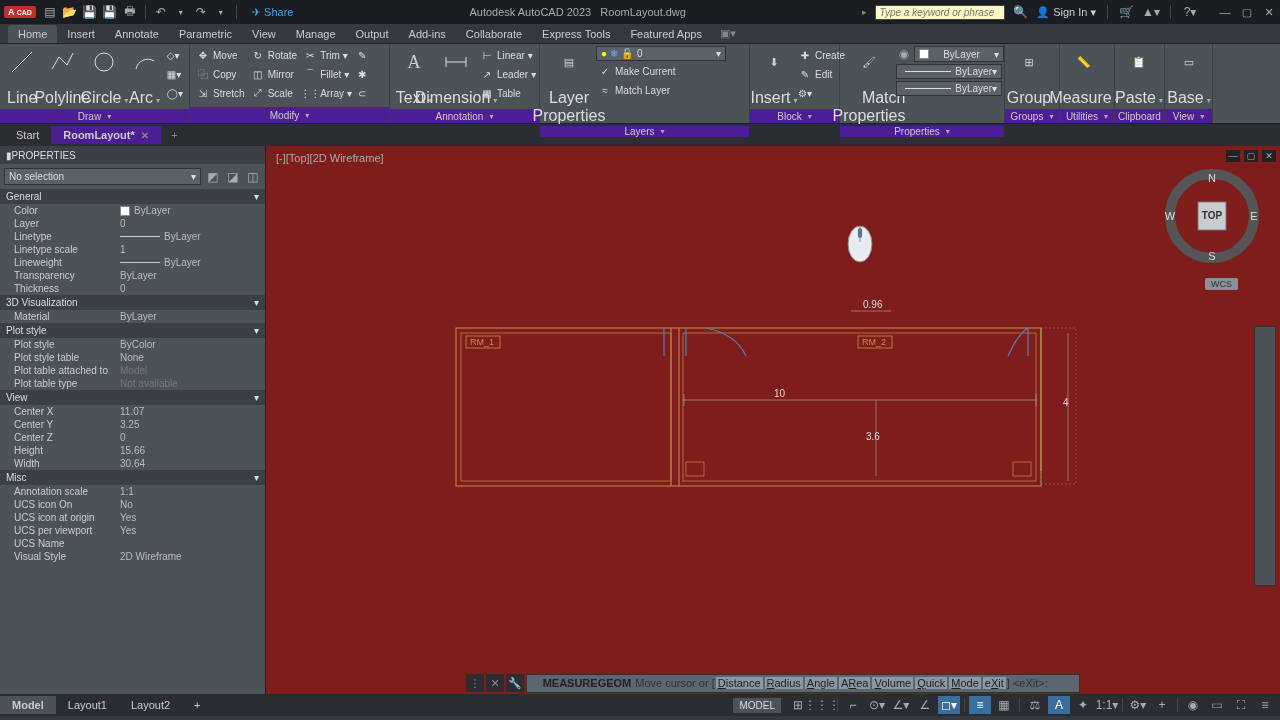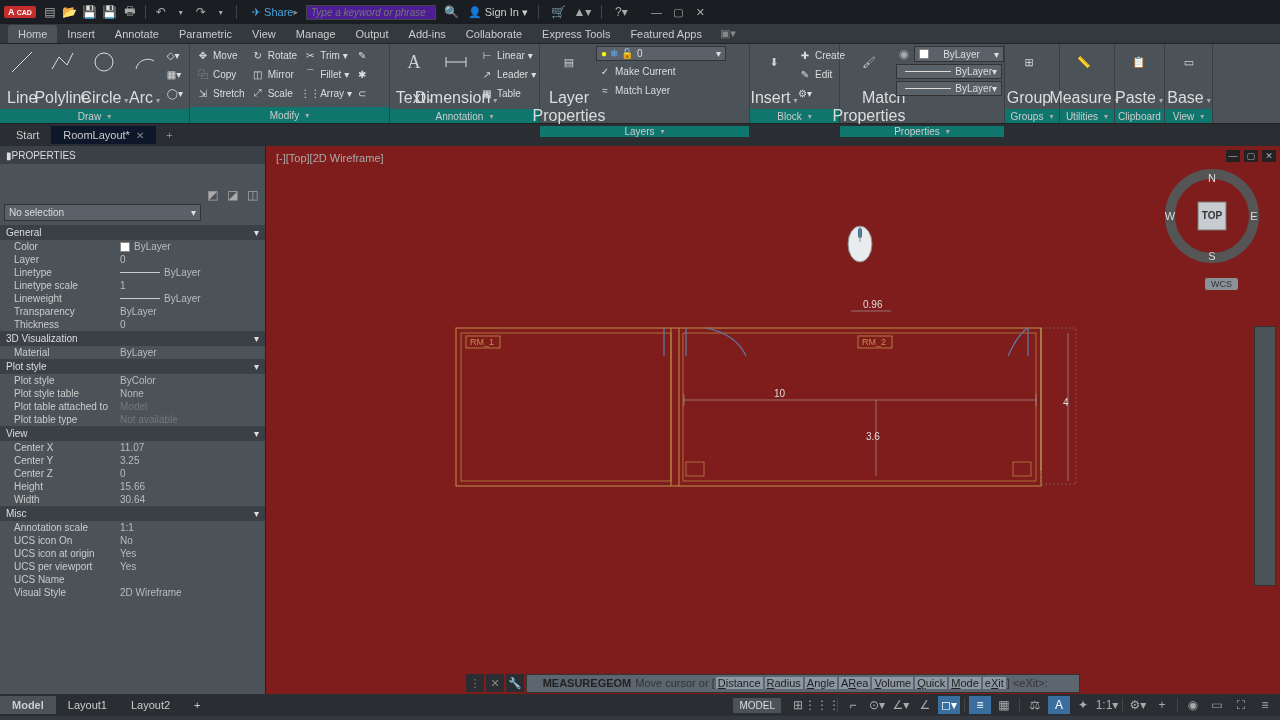--- a/index.html
+++ b/index.html
@@ -7,59 +7,59 @@
 
 
 .titlebar { height: 24px; background: #1a1d21; display: flex; align-items: center; padding: 0 4px; }
 .app-badge { background: #c72c2c; color: #fff; padding: 1px 4px; font-size: 9px; font-weight: bold; border-radius: 2px; margin-right: 6px; }
 .qat { display: flex; gap: 4px; align-items: center; }
 .qat-icon { width: 16px; height: 16px; display: flex; align-items: center; justify-content: center; color: #aaa; font-size: 12px; cursor: pointer; }
 .qat-sep { width: 1px; height: 14px; background: #444; margin: 0 3px; }
 .share-btn { color: #4aa3df; margin-left: 8px; display: flex; align-items: center; gap: 3px; cursor: pointer; }
 .title-center { flex: 1; text-align: center; color: #aaa; font-size: 11px; }
 .title-right { display: flex; align-items: center; gap: 8px; }
-.search-box { background: #4c1d95; border: 1px solid #444; padding: 1px 4px; width: 130px; color: #888; font-style: italic; font-size: 10px; }
+.search-box { background: #fef9c3; border: 1px solid #444; padding: 1px 4px; width: 130px; color: #888; font-style: italic; font-size: 10px; }
 .signin { color: #ccc; display: flex; align-items: center; gap: 3px; cursor: pointer; }
 .win-controls { display: flex; gap: 8px; margin-left: 12px; }
 .win-btn { width: 14px; height: 14px; color: #aaa; cursor: pointer; display: flex; align-items: center; justify-content: center; }
 
 
 .menutabs { height: 20px; background: #33393f; display: flex; align-items: flex-end; padding-left: 8px; border-bottom: 1px solid #222; }
 .menutab { padding: 3px 10px; color: #ccc; cursor: pointer; font-size: 11px; }
 .menutab.active { background: #4b5258; border-radius: 3px 3px 0 0; }
 .menutab-plus { padding: 3px 8px; color: #888; }
 
 
 .ribbon { height: 80px; background: #4b5258; display: flex; border-bottom: 1px solid #222; }
 .ribbon-panel { border-right: 1px solid #3a3f44; padding: 2px 4px 0 4px; display: flex; flex-direction: column; }
 .panel-body { flex: 1; display: flex; align-items: flex-start; gap: 2px; }
-.panel-title { height: 16px; text-align: center; font-size: 10px; color: #ccc; background: #0f766e; margin: 0 -4px; display: flex; align-items: center; justify-content: center; gap: 3px; }
+.panel-title { height: 16px; text-align: center; font-size: 10px; color: #ccc; background: #4c1d95; margin: 0 -4px; display: flex; align-items: center; justify-content: center; gap: 3px; }
 .big-tool { display: flex; flex-direction: column; align-items: center; width: 40px; padding: 2px; cursor: pointer; }
 .big-tool .ico { width: 28px; height: 28px; display: flex; align-items: center; justify-content: center; }
 .big-tool .lbl { font-size: 16px; color: #ddd; margin-top: 13px; }
 .small-tool { display: flex; align-items: center; gap: 3px; height: 18px; padding: 0 2px; cursor: pointer; font-size: 10px; color: #ddd; white-space: nowrap; }
 .small-tool .mini-ico { width: 14px; height: 14px; display: flex; align-items: center; justify-content: center; }
 .tool-col { display: flex; flex-direction: column; gap: 1px; }
 .layer-sel { background: #5a6168; border: 1px solid #333; padding: 1px 4px; width: 130px; font-size: 10px; color: #ddd; display: flex; align-items: center; gap: 3px; }
 .prop-sel { background: #5a6168; border: 1px solid #333; padding: 1px 4px; width: 90px; font-size: 10px; color: #ddd; display: flex; align-items: center; justify-content: space-between; }
 .line-sample { flex: 1; height: 1px; background: #ddd; margin: 0 4px; }
 
 
 .filetabs { height: 22px; background: #2a2e33; display: flex; align-items: center; padding-left: 4px; }
 .filetab { padding: 3px 12px; color: #ccc; cursor: pointer; font-size: 11px; display: flex; align-items: center; gap: 6px; }
-.filetab.active { background: #0f172a; }
+.filetab.active { background: #4c1d95; font-weight: bold; }
 .filetab-close { color: #888; font-size: 10px; }
 .filetab-add { padding: 3px 10px; color: #888; cursor: pointer; }
 
 
 .main { display: flex; height: 548px; }
 .propspanel { width: 266px; background: #4b5258; border-right: 1px solid #222; display: flex; flex-direction: column; }
 .props-title { height: 18px; background: #3a4045; padding: 2px 6px; font-size: 10px; color: #ddd; display: flex; align-items: center; }
 .props-sel-row { padding: 4px; display: flex; align-items: center; gap: 4px; }
-.props-sel { flex: 1; background: #5a6168; border: 1px solid #333; padding: 2px 4px; font-size: 10px; color: #ddd; margin-top: 36px; }
+.props-sel { flex: 1; background: #5a6168; border: 1px solid #333; padding: 2px 4px; font-size: 10px; color: #ddd; }
 .props-section { background: #3a4045; padding: 2px 6px; font-size: 10px; color: #ddd; display: flex; justify-content: space-between; align-items: center; }
 .props-row { display: flex; padding: 1px 0; font-size: 10px; }
 .props-key { width: 120px; padding-left: 14px; color: #ccc; }
 .props-val { flex: 1; color: #bbb; display: flex; align-items: center; gap: 4px; }
 .swatch { width: 10px; height: 10px; background: #fff; border: 1px solid #888; }
 
 
 .canvas-wrap { flex: 1; position: relative; background: #7f1d1d; }
 .view-label { position: absolute; top: 6px; left: 10px; color: #aaa; font-size: 11px; }
 .canvas { position: absolute; inset: 0; }
@@ -110,20 +110,23 @@
     <span class="qat-icon">💾</span>
     <span class="qat-icon">💾</span>
     <span class="qat-icon">🖶</span>
     <span class="qat-sep"></span>
     <span class="qat-icon">↶</span>
     <span class="qat-icon" style="font-size:8px">▾</span>
     <span class="qat-icon">↷</span>
     <span class="qat-icon" style="font-size:8px">▾</span>
     <span class="qat-sep"></span>
     <span class="share-btn">✈ <span>Share</span></span>
+  </div>
+  <div class="title-center">
+    <span>Autodesk AutoCAD 2023</span>&nbsp;&nbsp;&nbsp;<span>RoomLayout.dwg</span>
   </div>
   <div class="title-right">
     <span style="color:#888;font-size:9px">▸</span>
     <input class="search-box" placeholder="Type a keyword or phrase" style="">
     <span class="qat-icon">🔍</span>
     <span class="signin">👤 <span>Sign In</span> ▾</span>
     <span class="qat-sep"></span>
     <span class="qat-icon">🛒</span>
     <span class="qat-icon">▲▾</span>
     <span class="qat-sep"></span>

